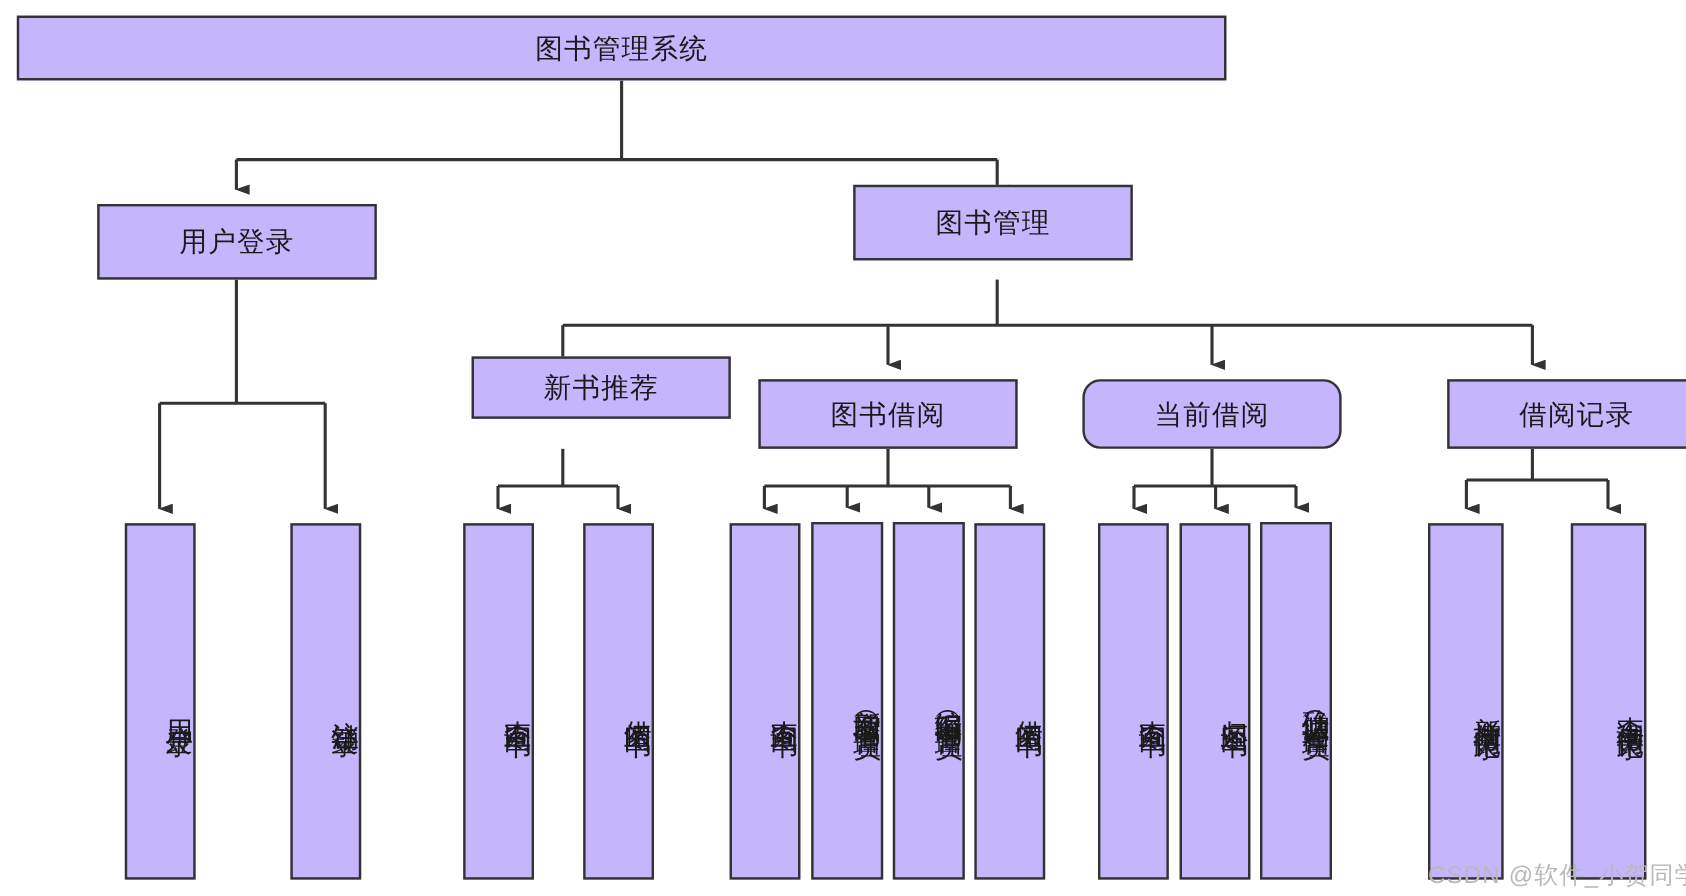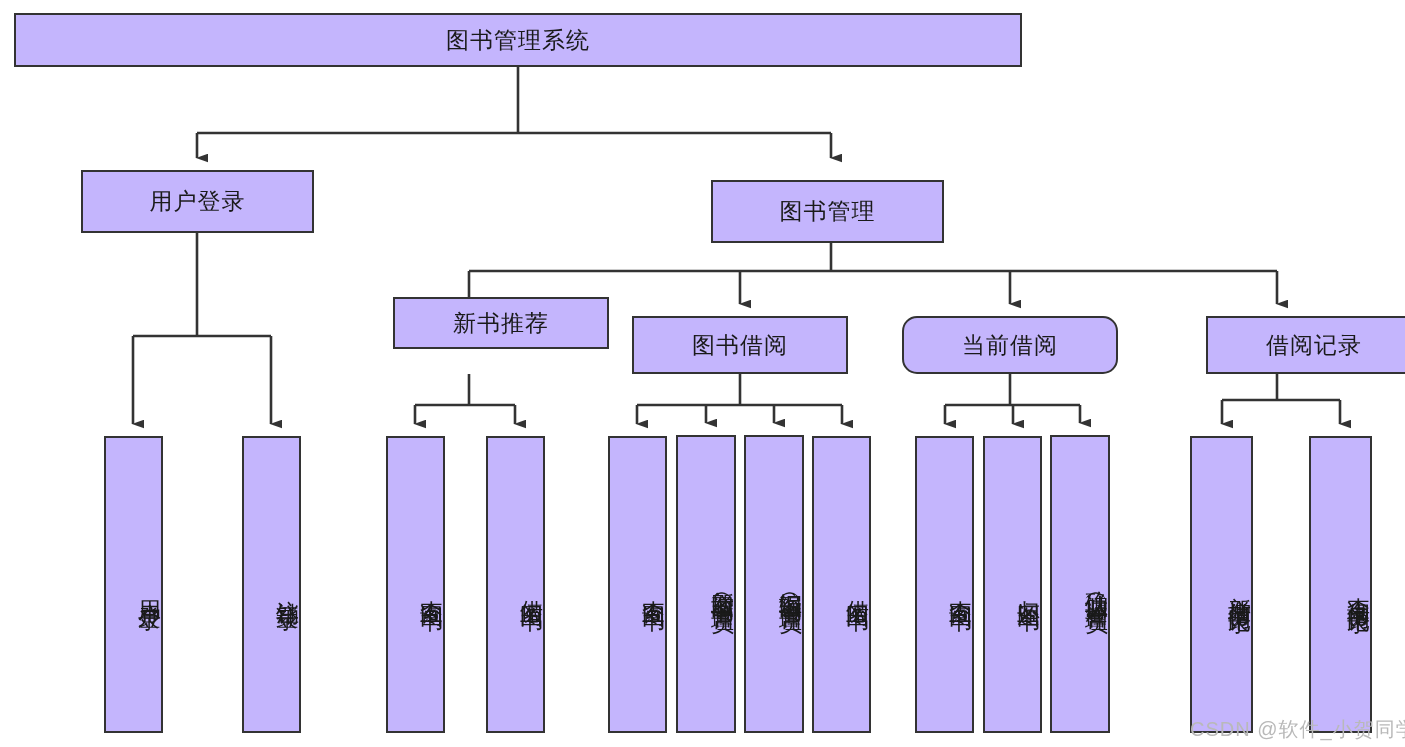--- a/index.html
+++ b/index.html
@@ -121,21 +121,21 @@
     </g>
   </svg>
 
   <div class="node horiz" style="left:14px; top:13px; width:1008px; height:54px;">
     <span>图书管理系统</span>
   </div>
 
   <div class="node horiz" style="left:81px; top:170px; width:233px; height:63px;">
     <span>用户登录</span>
   </div>
-  <div class="node horiz" style="left:711px; top:180px; width:233px; height:63px;">
+  <div class="node horiz" style="left:711px; top:154px; width:233px; height:63px;">
     <span>图书管理</span>
   </div>
 
   <div class="node horiz" style="left:361px; top:297px; width:216px; height:52px;margin-left:32px;">
     <span>新书推荐</span>
   </div>
   <div class="node horiz" style="left:632px; top:316px; width:216px; height:58px;">
     <span>图书借阅</span>
   </div>
   <div class="node horiz" style="left:902px; top:316px; width:216px; height:58px;border-radius:15px;">

